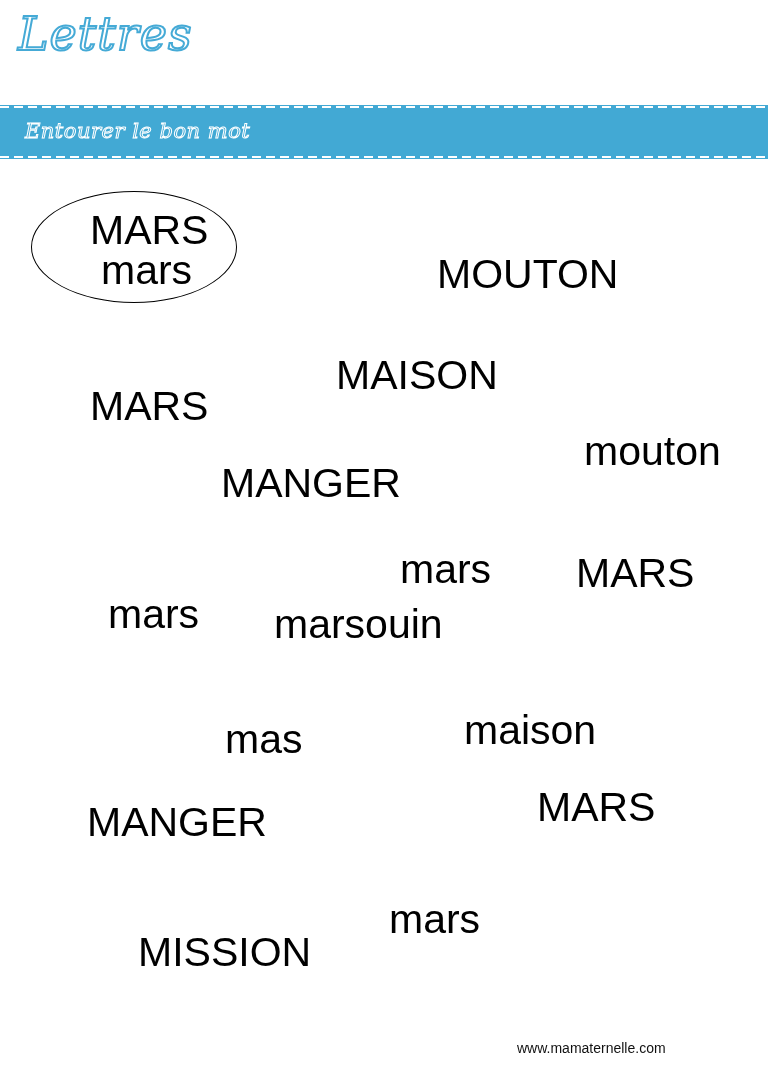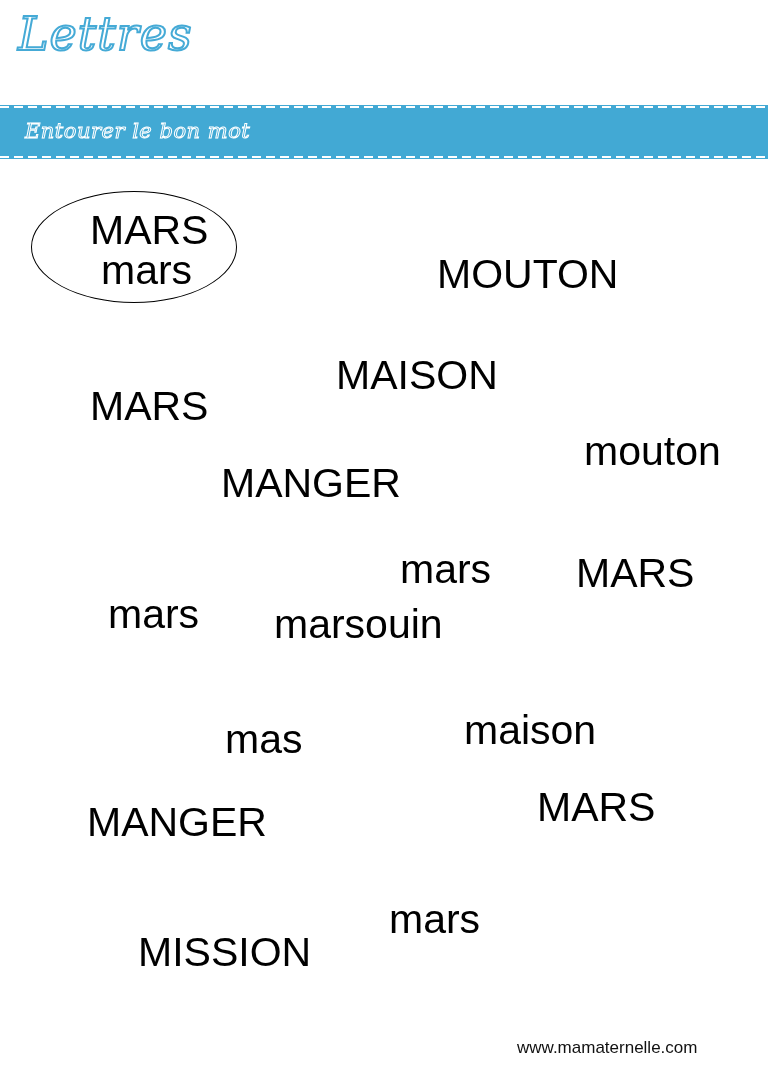--- a/index.html
+++ b/index.html
@@ -75,21 +75,21 @@
       height: 112px;
       border: 1.5px solid #000000;
       border-radius: 50%;
       box-sizing: border-box;
     }
     .footer {
       position: absolute;
       left: 517px;
       top: 1037px;
       font-family: "Liberation Sans", sans-serif;
-      font-size: 17px;
+      font-size: 14px;
       line-height: 22px;
       color: #111111;
       white-space: nowrap;
     }
   </style>
 </head>
 <body>
 
 <div class="title">Lettres</div>
 

